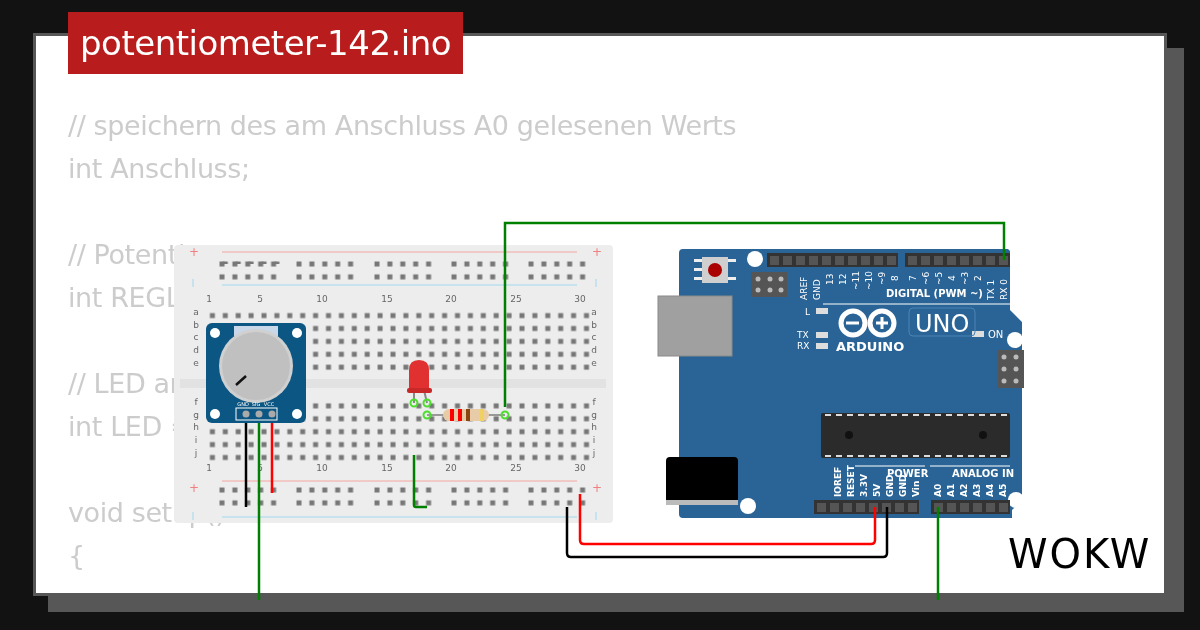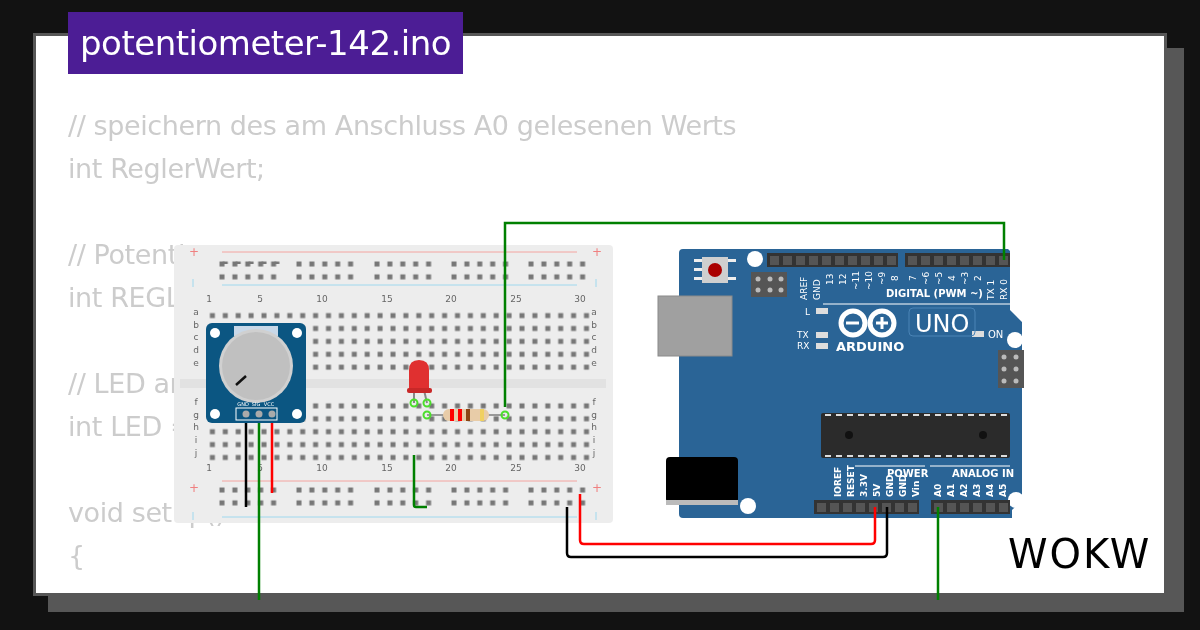--- a/index.html
+++ b/index.html
@@ -1,32 +1,32 @@
 <!DOCTYPE html>
 <html><head>
 <meta charset="utf-8">
 <style>
   html, body { margin:0; padding:0; }
   body { width:1200px; height:630px; background:#121212; position:relative; overflow:hidden; font-family:"DejaVu Sans", sans-serif; }
   .shadow { position:absolute; left:48px; top:48px; width:1136px; height:564px; background:#575757; }
   .card { position:absolute; left:33px; top:33px; width:1134px; height:563px; background:#575757; }
   .card-inner { position:absolute; left:3px; top:3px; width:1128px; height:557px; background:#ffffff; overflow:hidden; }
-  .title { position:absolute; left:68px; top:12px; height:62px; background:#4c1d95; color:#ffffff; font-family:"DejaVu Sans", sans-serif; font-size:34px; line-height:62px; padding:0 12px; white-space:nowrap; letter-spacing:-0.5px; }
+  .title { position:absolute; left:68px; top:12px; height:62px; background:#b91c1c; color:#ffffff; font-family:"DejaVu Sans", sans-serif; font-size:34px; line-height:62px; padding:0 12px; white-space:nowrap; letter-spacing:-0.5px; }
   .code { position:absolute; left:32px; top:68px; font-family:"DejaVu Sans", sans-serif; font-size:27px; color:#cccccc; line-height:43px; white-space:pre; letter-spacing:-0.4px; }
   .diagram { position:absolute; left:0; top:0; width:1200px; height:630px; }
   .wokwi { position:absolute; left:978px; top:528px; }
 </style>
 </head>
 <body>
 
 <div class="shadow"></div>
 <div class="card">
   <div class="card-inner">
     <div class="code"><span>// speichern des am Anschluss A0 gelesenen Werts</span>
-<span>int ReglerWert;</span>
+<span>int Anschluss;</span>
 <span></span>
 <span>// Potentiometer</span>
 <span>int REGLER = A0;</span>
 <span></span>
 <span>// LED an</span>
 <span>int LED = 8;</span>
 <span></span>
 <span>void setup()</span>
 <span>{</span></div>
   </div>

